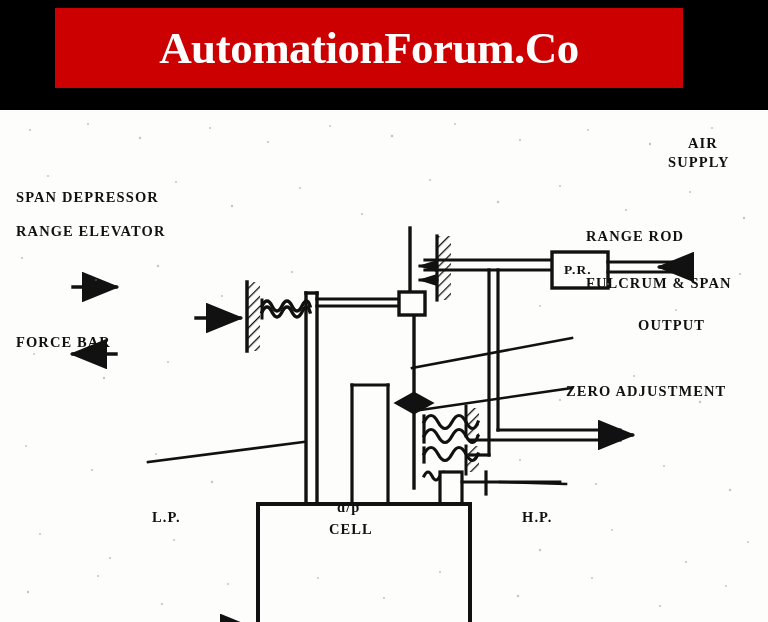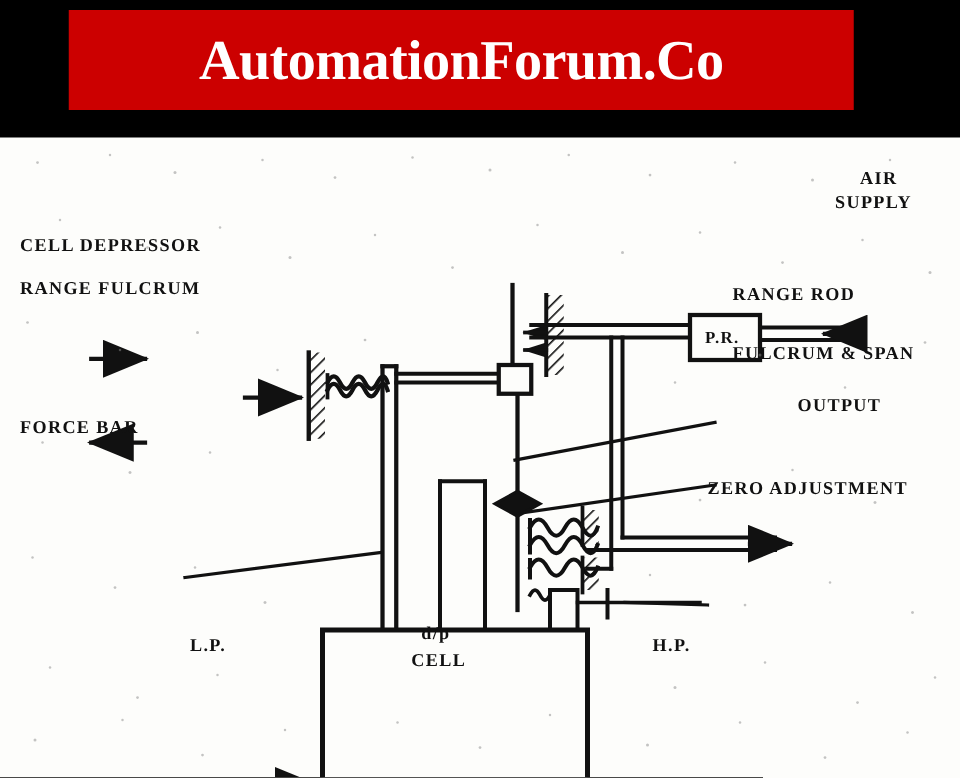--- a/index.html
+++ b/index.html
@@ -220,23 +220,23 @@
           <line x1="116" y1="244" x2="73" y2="244" stroke-width="3.4" marker-end="url(#arrL)"></line>
 
           <line x1="690" y1="157" x2="660" y2="157" stroke-width="3.4" marker-end="url(#arrL)"></line>
 
           <line x1="600" y1="325" x2="632" y2="325" stroke-width="3.4" marker-end="url(#arrR)"></line>
         </g>
 
       </g>
     </svg>
 
-    <div class="lbl" style="left:16px;top:78px;">CELL DEPRESSOR</div>
-
-    <div class="lbl" style="left:16px;top:112px;">RANGE FULCRUM</div>
+    <div class="lbl" style="left:16px;top:78px;">SPAN DEPRESSOR</div>
+
+    <div class="lbl" style="left:16px;top:112px;">RANGE ELEVATOR</div>
 
     <div class="lbl" style="left:16px;top:223px;">FORCE BAR</div>
 
     <div class="lbl ctr" style="left:688px;top:24px;">AIR</div>
     <div class="lbl ctr" style="left:668px;top:43px;">SUPPLY</div>
 
     <div class="lbl small" style="left:564px;top:152px;letter-spacing:1px;text-align:right;">P.R.</div>
 
     <div class="lbl" style="left:586px;top:117px;">RANGE ROD</div>
 

